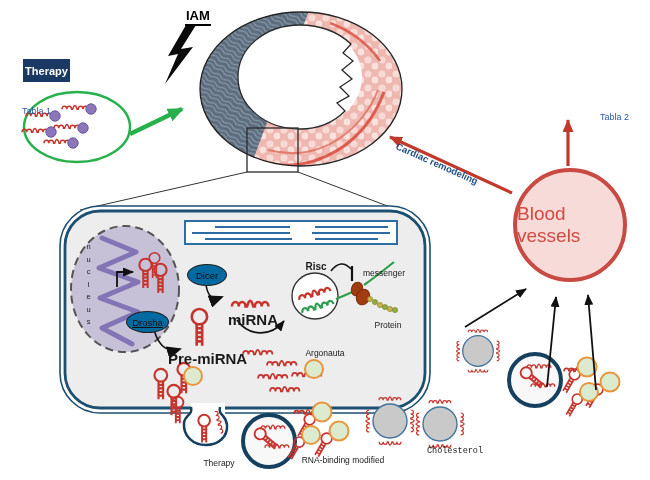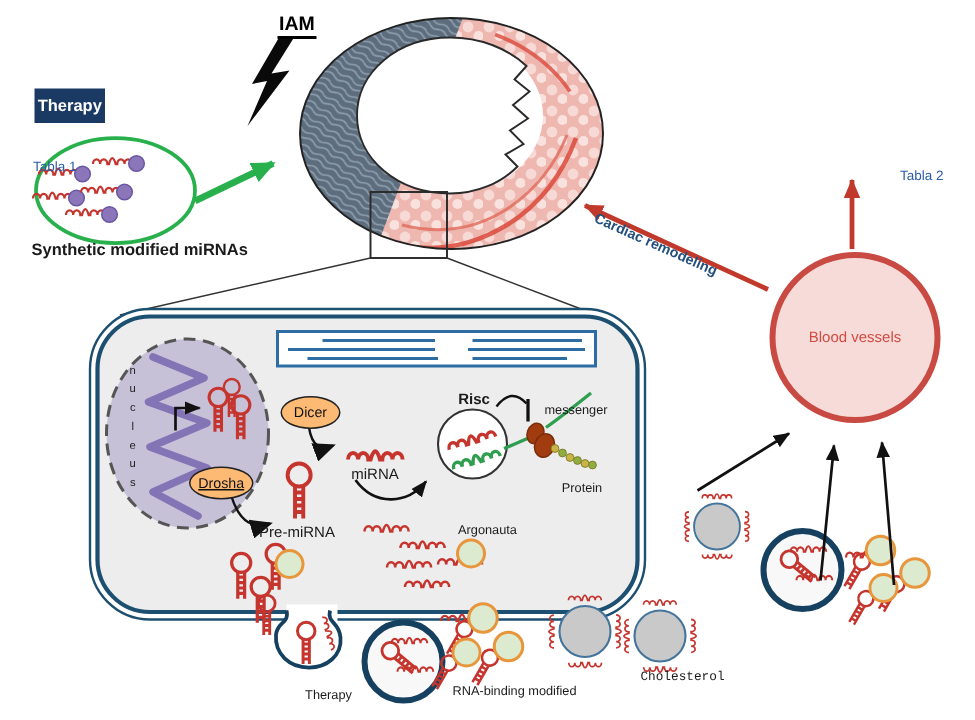--- a/index.html
+++ b/index.html
@@ -3,30 +3,30 @@
 <meta charset="utf-8">
 <style>
   html,body{margin:0;padding:0;background:#fff;}
   #stage{position:relative;width:650px;height:480px;background:#fff;overflow:hidden;
          font-family:"Liberation Sans",sans-serif;}
   #stage svg{position:absolute;left:0;top:0;}
   .lbl{position:absolute;color:#1a1a1a;white-space:nowrap;}
   .navy-box{position:absolute;background:#1b3a63;color:#fff;display:flex;align-items:center;
             justify-content:center;font-weight:600;font-size:11px;}
   .tabla{position:absolute;color:#2a5ca8;font-size:9px;}
-  .enzyme{position:absolute;background:#fdba74;border:1.3px solid #222;border-radius:50%;
+  .enzyme{position:absolute;background:#0369a1;border:1.3px solid #222;border-radius:50%;
           display:flex;align-items:center;justify-content:center;font-size:9.5px;color:#111;}
   .center{text-align:center;}
   .small{font-size:8.5px;}
-  .mid{font-size:10px;}
+  .mid{font-size:15px;font-weight:bold;}
   .vtext{writing-mode:vertical-rl;text-orientation:upright;letter-spacing:3.5px;
          font-size:7.5px;color:#222;}
   .vessel{position:absolute;left:513px;top:168px;width:106px;height:106px;border-radius:50%;
           background:#f7dbd9;border:4px solid #c84a42;display:flex;align-items:center;
-          justify-content:center;color:#d14b41;font-size:10px;}
+          justify-content:center;color:#d14b41;font-size:19px;}
   .iam{position:absolute;left:166px;top:8px;font-size:13px;font-weight:700;color:#000;
        border-bottom:2px solid #000;padding:0 1px 1px 1px;margin-left:19px;}
   .rot{transform:rotate(24deg);color:#24507e;font-weight:600;font-size:9.5px;}
 </style>
 </head>
 <body>
 
 <div id="stage">
 
 <svg width="650" height="480" viewBox="0 0 650 480">
@@ -213,21 +213,20 @@
   </g>
 
   <path d="M568,166 L568,120" stroke="#c0392b" stroke-width="3.2" marker-end="url(#mArrR)"></path>
   <path d="M512,193 L390,137" stroke="#c0392b" stroke-width="3.2" marker-end="url(#mArrR)"></path>
 </svg>
 
 <div class="iam">IAM</div>
 
 <div class="navy-box" style="left:23px;top:59px;width:47px;height:23px;">Therapy</div>
 <div class="tabla" style="left:22px;top:84px;margin-top:22px;">Tabla 1</div>
-<div class="lbl" style="left:21px;top:161px;font-size:11px;font-weight:700;">Synthetic modified miRNAs</div>
 
 <div class="tabla" style="left:600px;top:112px;">Tabla 2</div>
 
 <div class="vessel">Blood vessels</div>
 
 <div class="lbl rot center" style="left:377px;top:158px;width:120px;">Cardiac remodeling</div>
 
 <div class="lbl vtext" style="left:84px;top:242px;height:100px;">nucleus</div>
 
 <div class="enzyme" style="left:126px;top:311px;width:41px;height:20px;text-decoration:underline;">Drosha</div>

